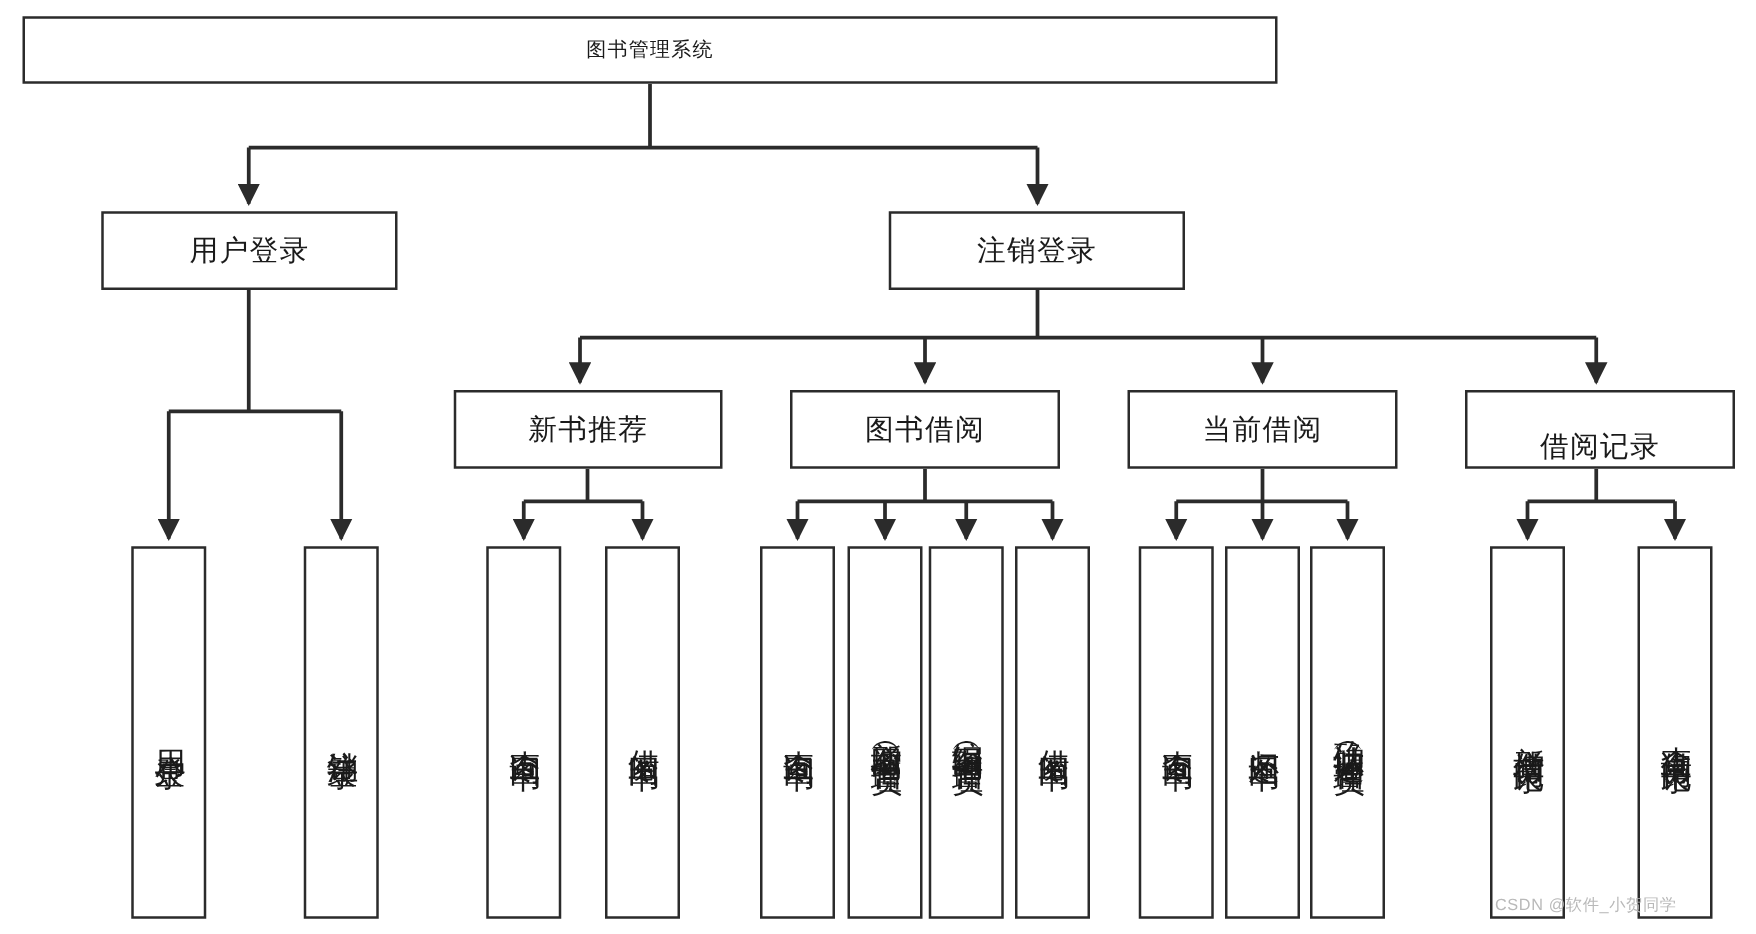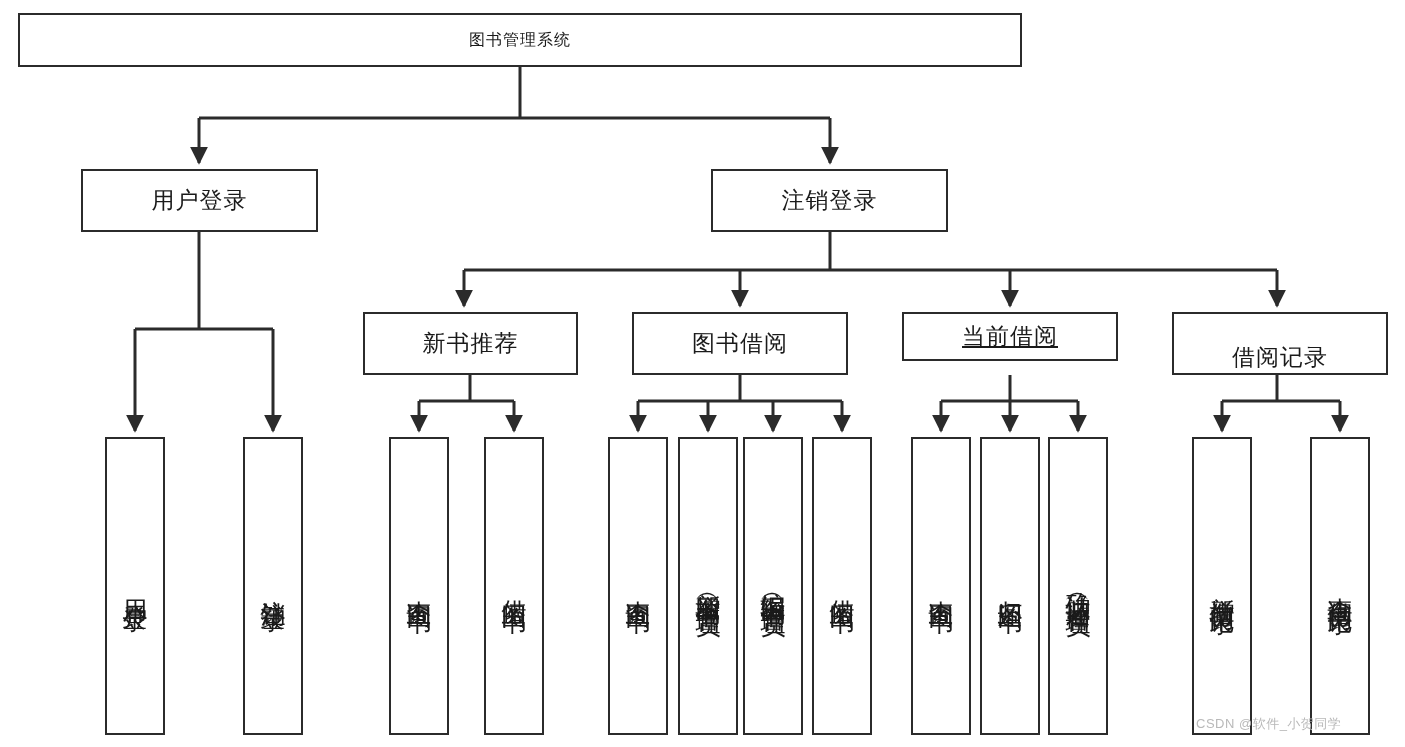--- a/index.html
+++ b/index.html
@@ -126,21 +126,21 @@
   <div class="node horiz" style="left:711px; top:169px; width:237px; height:63px;">
     <span class="label">注销登录</span>
   </div>
 
   <div class="node horiz" style="left:632px; top:312px; width:216px; height:63px;">
     <span class="label">图书借阅</span>
   </div>
   <div class="node horiz" style="left:363px; top:312px; width:215px; height:63px;">
     <span class="label">新书推荐</span>
   </div>
-  <div class="node horiz" style="left:902px; top:312px; width:216px; height:49px;text-decoration:underline;">
+  <div class="node horiz" style="left:902px; top:312px; width:216px; height:63px;">
     <span class="label">当前借阅</span>
   </div>
   <div class="node horiz" style="left:1172px; top:312px; width:216px; height:63px;align-items:flex-end;">
     <span class="label">借阅记录</span>
   </div>
 
   <div class="node vert" style="left:105px; top:437px; width:60px; height:298px;">
     <span class="label">用户登录</span>
   </div>
   <div class="node vert" style="left:243px; top:437px; width:60px; height:298px;">

